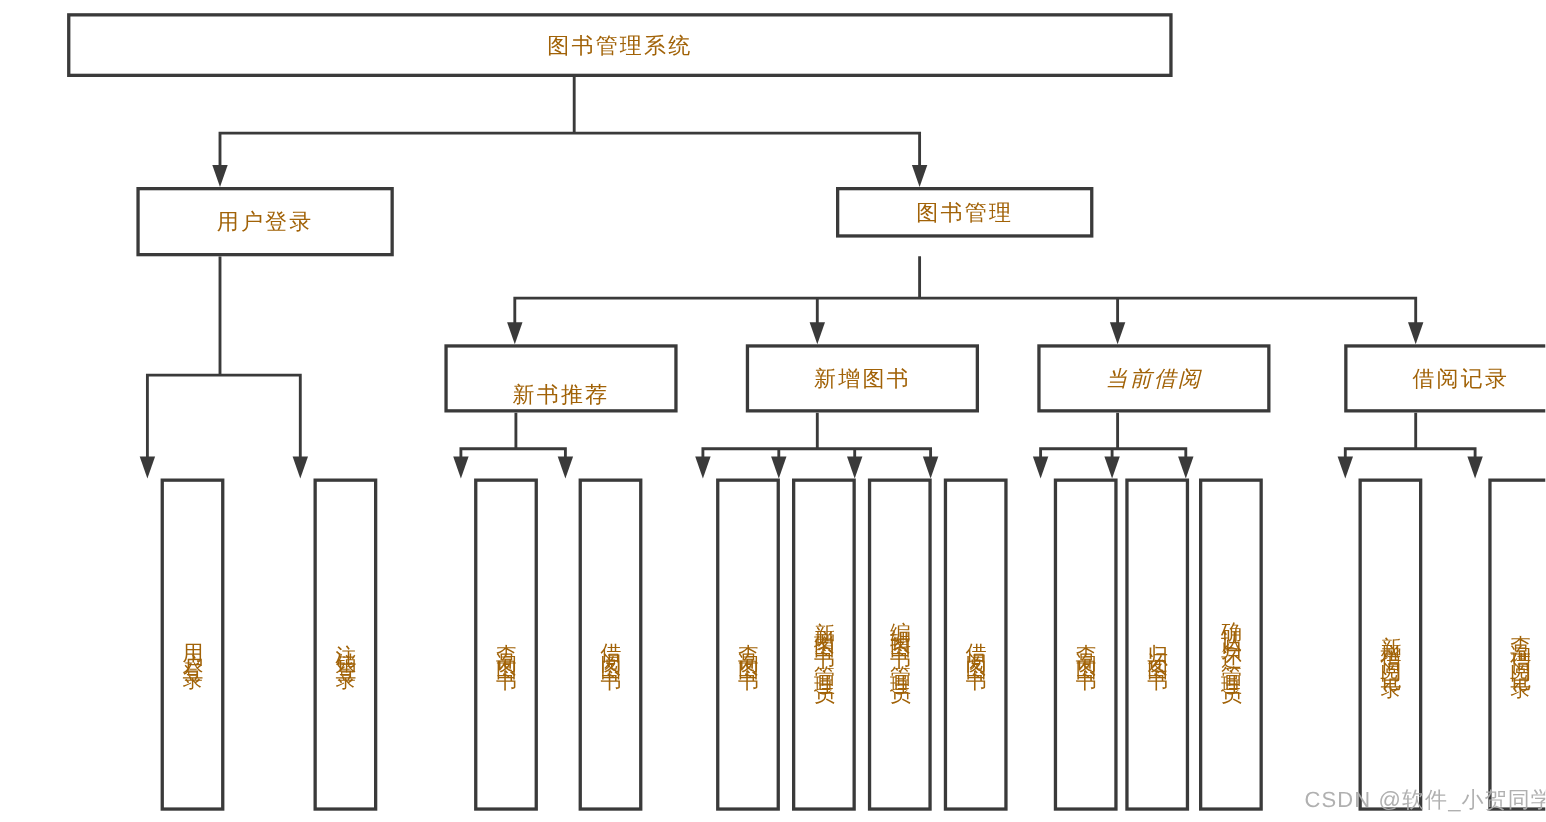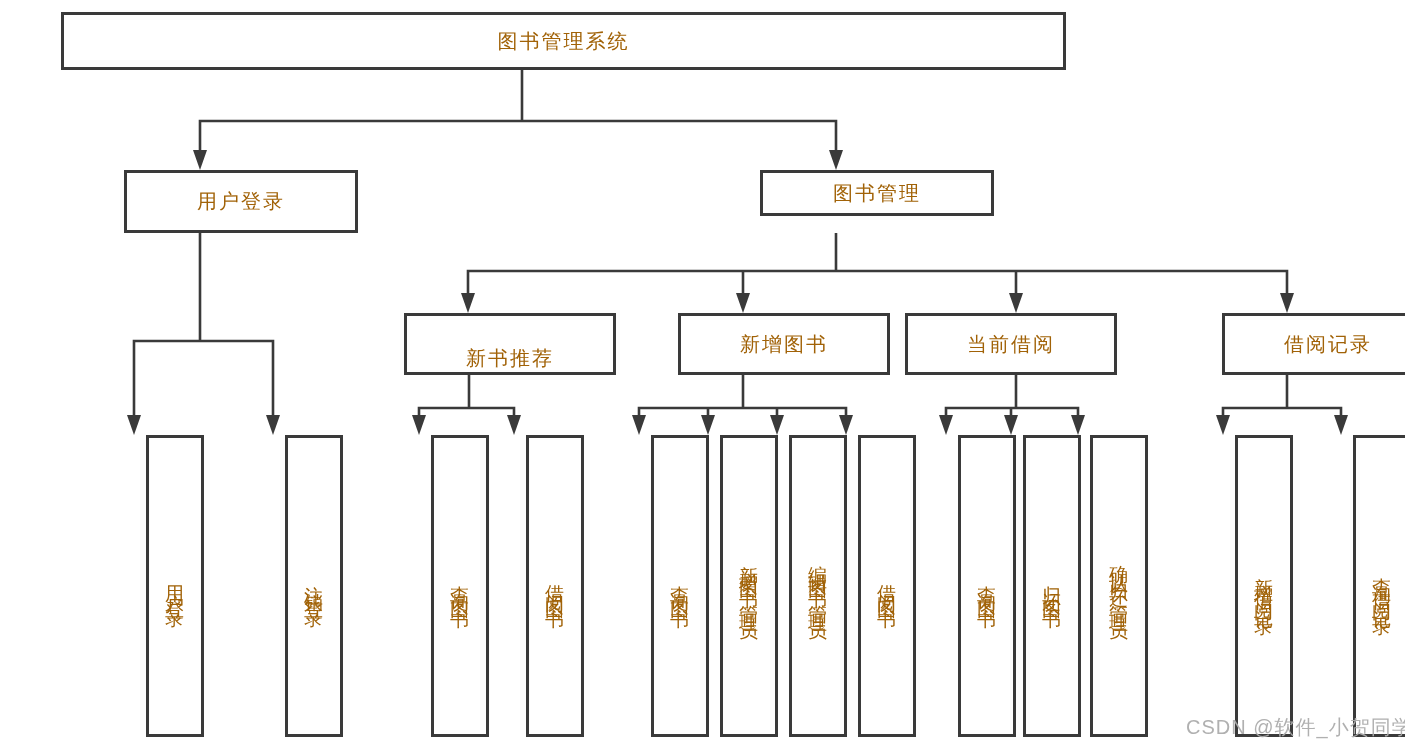--- a/index.html
+++ b/index.html
@@ -107,21 +107,21 @@
   <div class="node node-h" style="left:719px; top:170px; width:234px; height:46px;">
     <span>图书管理</span>
   </div>
 
   <div class="node node-h" style="left:363px; top:313px; width:212px; height:62px;align-items:flex-end;">
     <span>新书推荐</span>
   </div>
   <div class="node node-h" style="left:637px; top:313px; width:212px; height:62px;">
     <span>新增图书</span>
   </div>
-  <div class="node node-h" style="left:864px; top:313px; width:212px; height:62px;">
+  <div class="node node-h" style="left:902px; top:313px; width:212px; height:62px;font-style:italic;">
     <span>当前借阅</span>
   </div>
   <div class="node node-h" style="left:1181px; top:313px; width:212px; height:62px;">
     <span>借阅记录</span>
   </div>
 
   <div class="node node-v" style="left:105px; top:435px; width:58px; height:302px;">
     <span>用户登录</span>
   </div>
   <div class="node node-v" style="left:244px; top:435px; width:58px; height:302px;">

